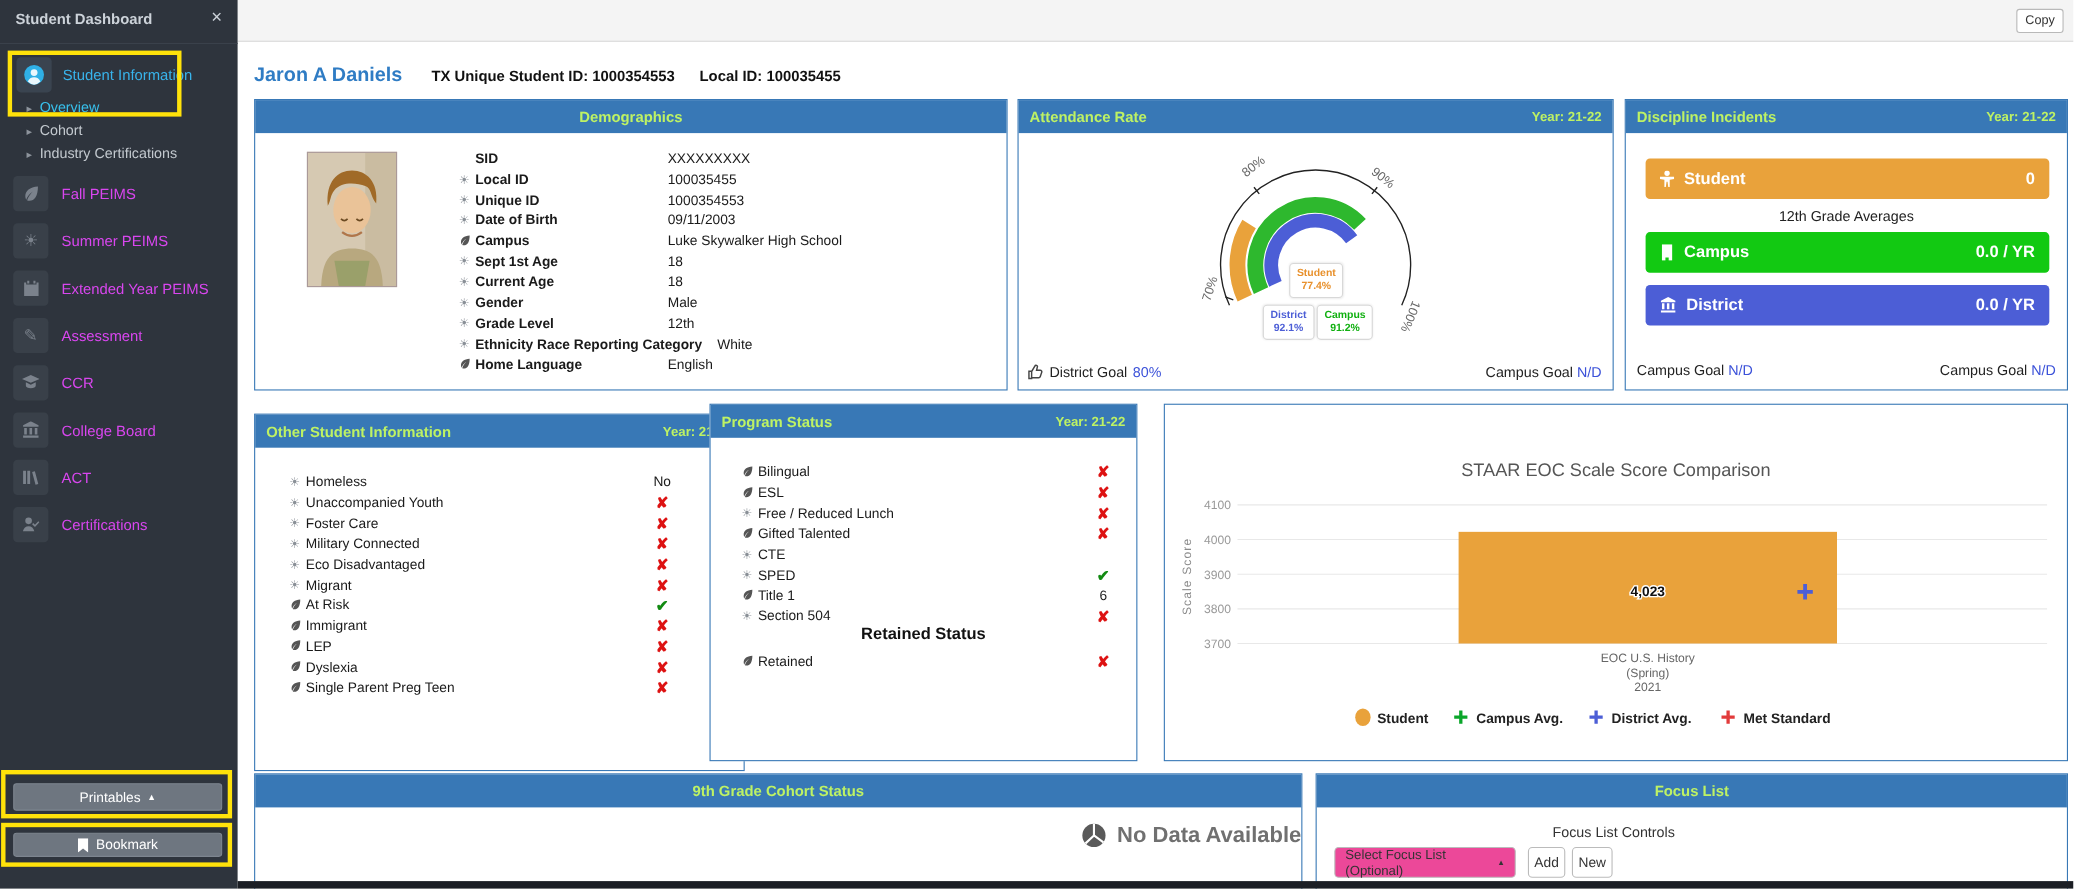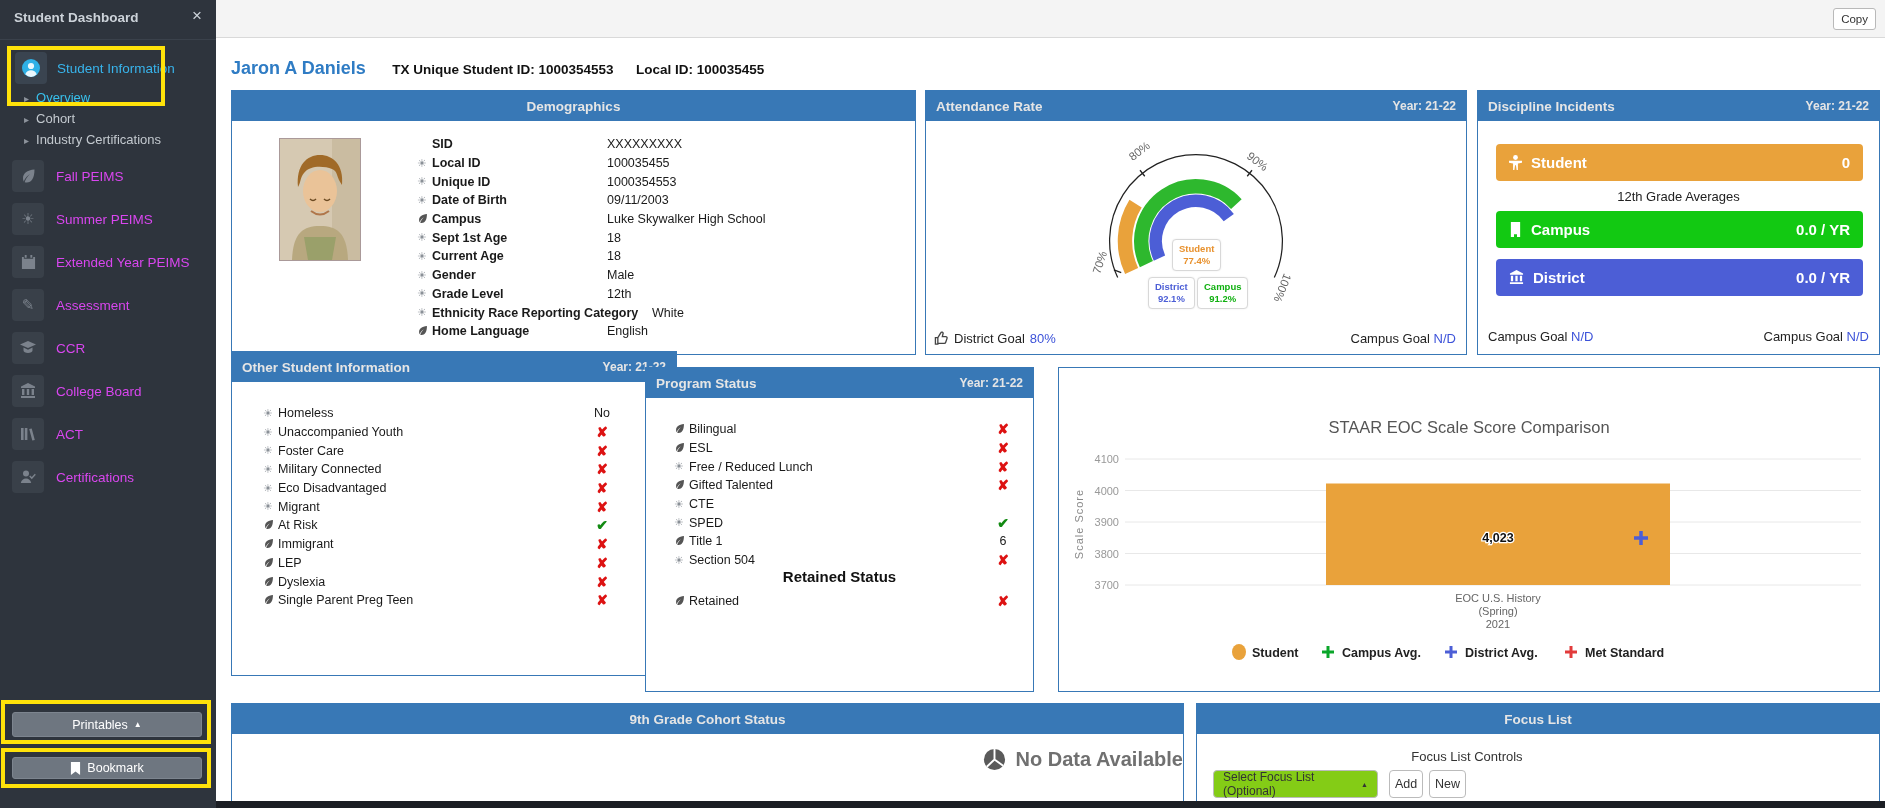--- a/index.html
+++ b/index.html
@@ -30,21 +30,21 @@
   
   #topbar { position:absolute; left:216px; top:0; width:1669px; height:38px; background:#f4f4f4; border-bottom:1px solid #d9d9d9; }
   #copy-btn { position:absolute; right:9px; top:8px; height:22px; padding:0 7px; background:#fff; border:1px solid #b9b9b9;
               border-radius:3px; font-size:11.5px; color:#333; cursor:pointer; }
   #student-line { position:absolute; left:231px; top:58px; }
   #student-name { font-size:18px; font-weight:bold; color:#2f7cc4; }
   .student-ids { font-size:13.5px; font-weight:bold; color:#111; margin-left:22px; }
 
   
   .panel { position:absolute; border:1px solid #3878b6; background:#fff; }
-  .phead { height:30px; background:#3878b6; color:#e5e5e5; display:flex; align-items:center; padding:0 10px; }
+  .phead { height:30px; background:#3878b6; color:#bef264; display:flex; align-items:center; padding:0 10px; }
   .phead .pt { font-size:13.5px; font-weight:bold; }
   .phead .yr { margin-left:auto; font-size:12px; font-weight:bold; }
   .phead.center { justify-content:center; }
 
   
   .drow { position:relative; height:18.7px; display:flex; align-items:center; font-size:12.5px; white-space:nowrap; }
   .fi { width:20px; text-align:center; color:#8a9097; font-size:11px; flex:none; }
   .fi svg { vertical-align:-1px; }
   .fl { font-weight:bold; color:#1a1a1a; }
   .fl.plain { font-weight:normal; }
@@ -353,21 +353,21 @@
   <div class="abs goal-txt" style="left:10px; top:238px;">
     <span>Campus Goal</span>
     <span class="goal-val">N/D</span>
   </div>
   <div class="abs goal-txt" style="right:10px; top:238px;">
     <span>Campus Goal</span>
     <span class="goal-val">N/D</span>
   </div>
 </div>
 
-<div class="panel" style="left:231px; top:351px; width:446px; height:325px;">
+<div class="panel" style="left:231px; top:376px; width:446px; height:325px;">
   <div class="phead">
     <span class="pt">Other Student Information</span>
     <span class="yr">Year: 21-22</span>
   </div>
   <div class="abs" style="left:26px; top:52px; width:360px;">
     <div class="drow">
         <span class="fi">☀</span>
         <span class="fl plain">Homeless</span>
         <span class="sv txt">No</span>
       </div>
@@ -545,21 +545,21 @@
       </span>
     <span style="font-size:20px; font-weight:bold; color:#707070;">No Data Available</span>
   </div>
 </div>
 
 <div class="panel" style="left:1196px; top:703px; width:684px; height:112px;">
   <div class="phead center">
     <span class="pt">Focus List</span>
   </div>
   <div class="abs" style="left:0; top:45px; width:540px; text-align:center; font-size:13px; color:#333;">Focus List Controls</div>
-  <div class="abs" style="left:16px; top:66px; width:165px; height:28px; background:#84cc16; border:1px solid #bbb; border-radius:4px; display:flex; align-items:center; padding:0 9px; cursor:pointer;">
+  <div class="abs" style="left:16px; top:66px; width:165px; height:28px; background:#ec4899; border:1px solid #bbb; border-radius:4px; display:flex; align-items:center; padding:0 9px; cursor:pointer;">
     <span style="font-size:12px; color:#333;">Select Focus List (Optional)</span>
     <span style="margin-left:auto; font-size:7px; color:#333;">▲</span>
   </div>
   <div class="ctl-btn" style="left:192px; top:66px; width:34px;">Add</div>
   <div class="ctl-btn" style="left:232px; top:66px; width:37px;">New</div>
 </div>
 
 <div class="abs" style="left:216px; top:801px; width:1669px; height:7px; background:#1b1e24; z-index:8;"></div>
 
 </body></html>

